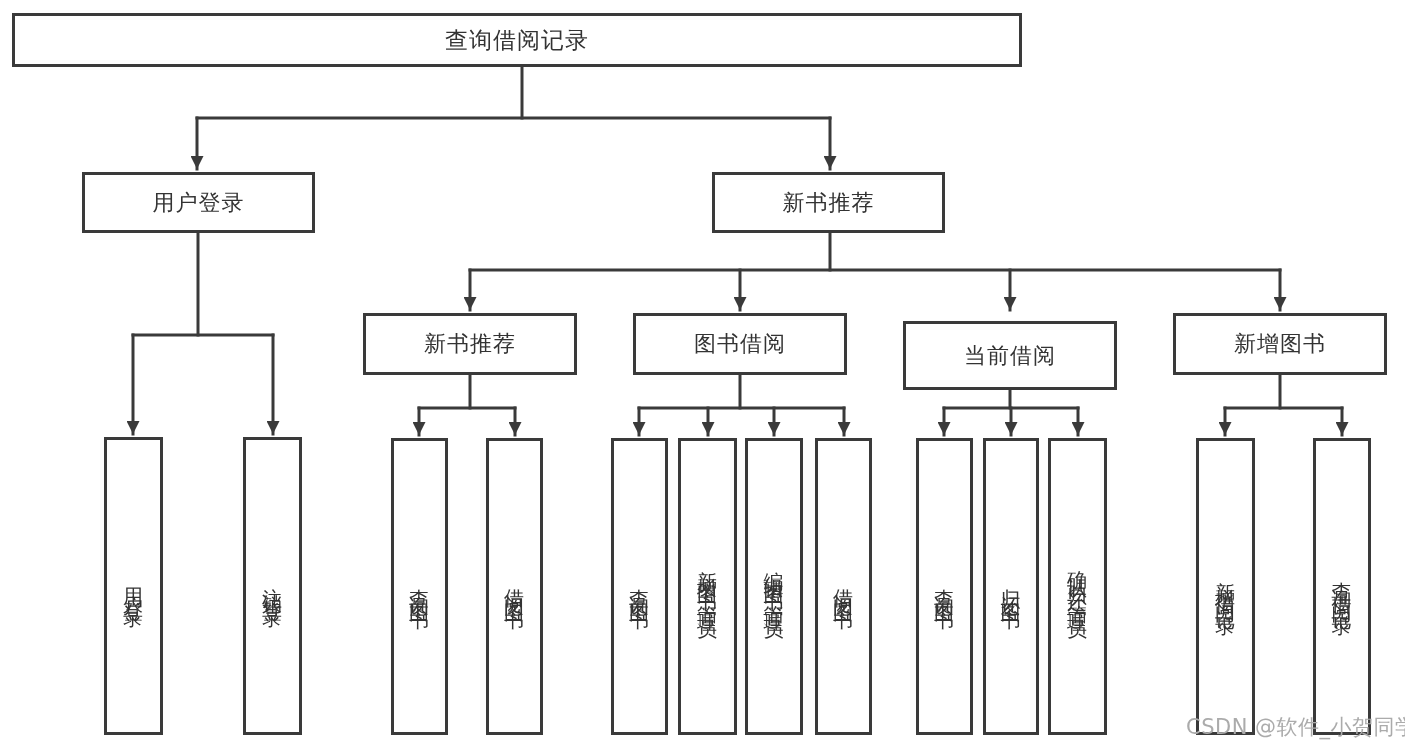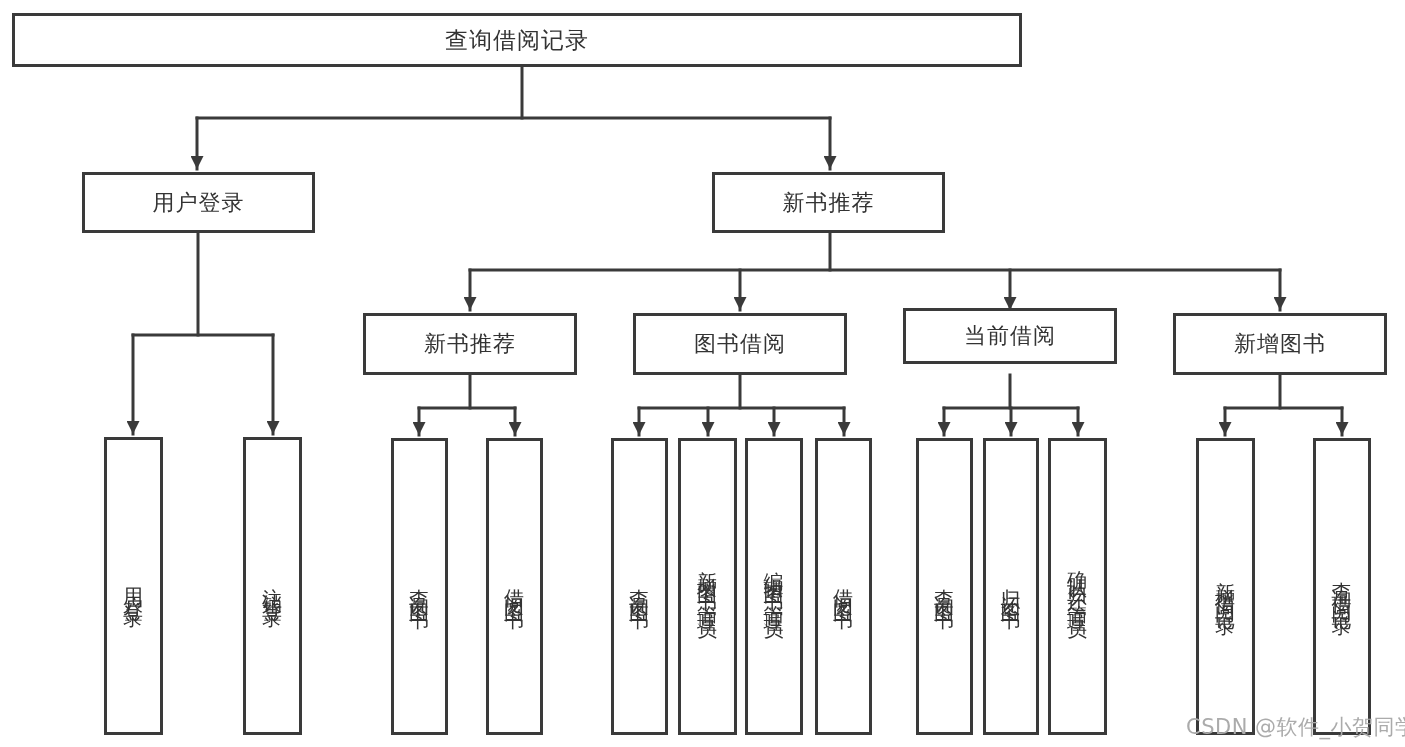--- a/index.html
+++ b/index.html
@@ -117,21 +117,21 @@
   <div class="box h level" style="left:712px; top:172px; width:233px; height:61px">
     <span>新书推荐</span>
   </div>
 
   <div class="box h level" style="left:633px; top:313px; width:214px; height:62px">
     <span>图书借阅</span>
   </div>
   <div class="box h level" style="left:363px; top:313px; width:214px; height:62px">
     <span>新书推荐</span>
   </div>
-  <div class="box h level" style="left:903px; top:308px; width:214px; height:56px">
+  <div class="box h level" style="left:903px; top:321px; width:214px; height:69px">
     <span>当前借阅</span>
   </div>
   <div class="box h level" style="left:1173px; top:313px; width:214px; height:62px">
     <span>新增图书</span>
   </div>
 
   <div class="box v" style="left:104px; top:437px; width:59px; height:298px">
     <span>用户登录</span>
   </div>
   <div class="box v" style="left:243px; top:437px; width:59px; height:298px">

